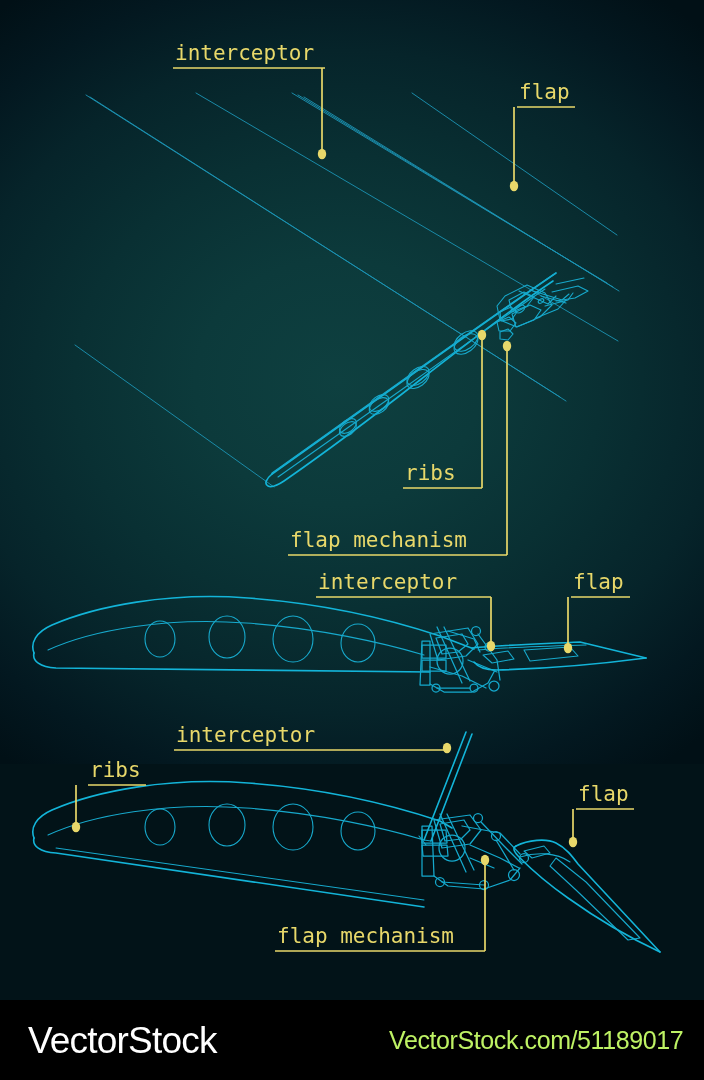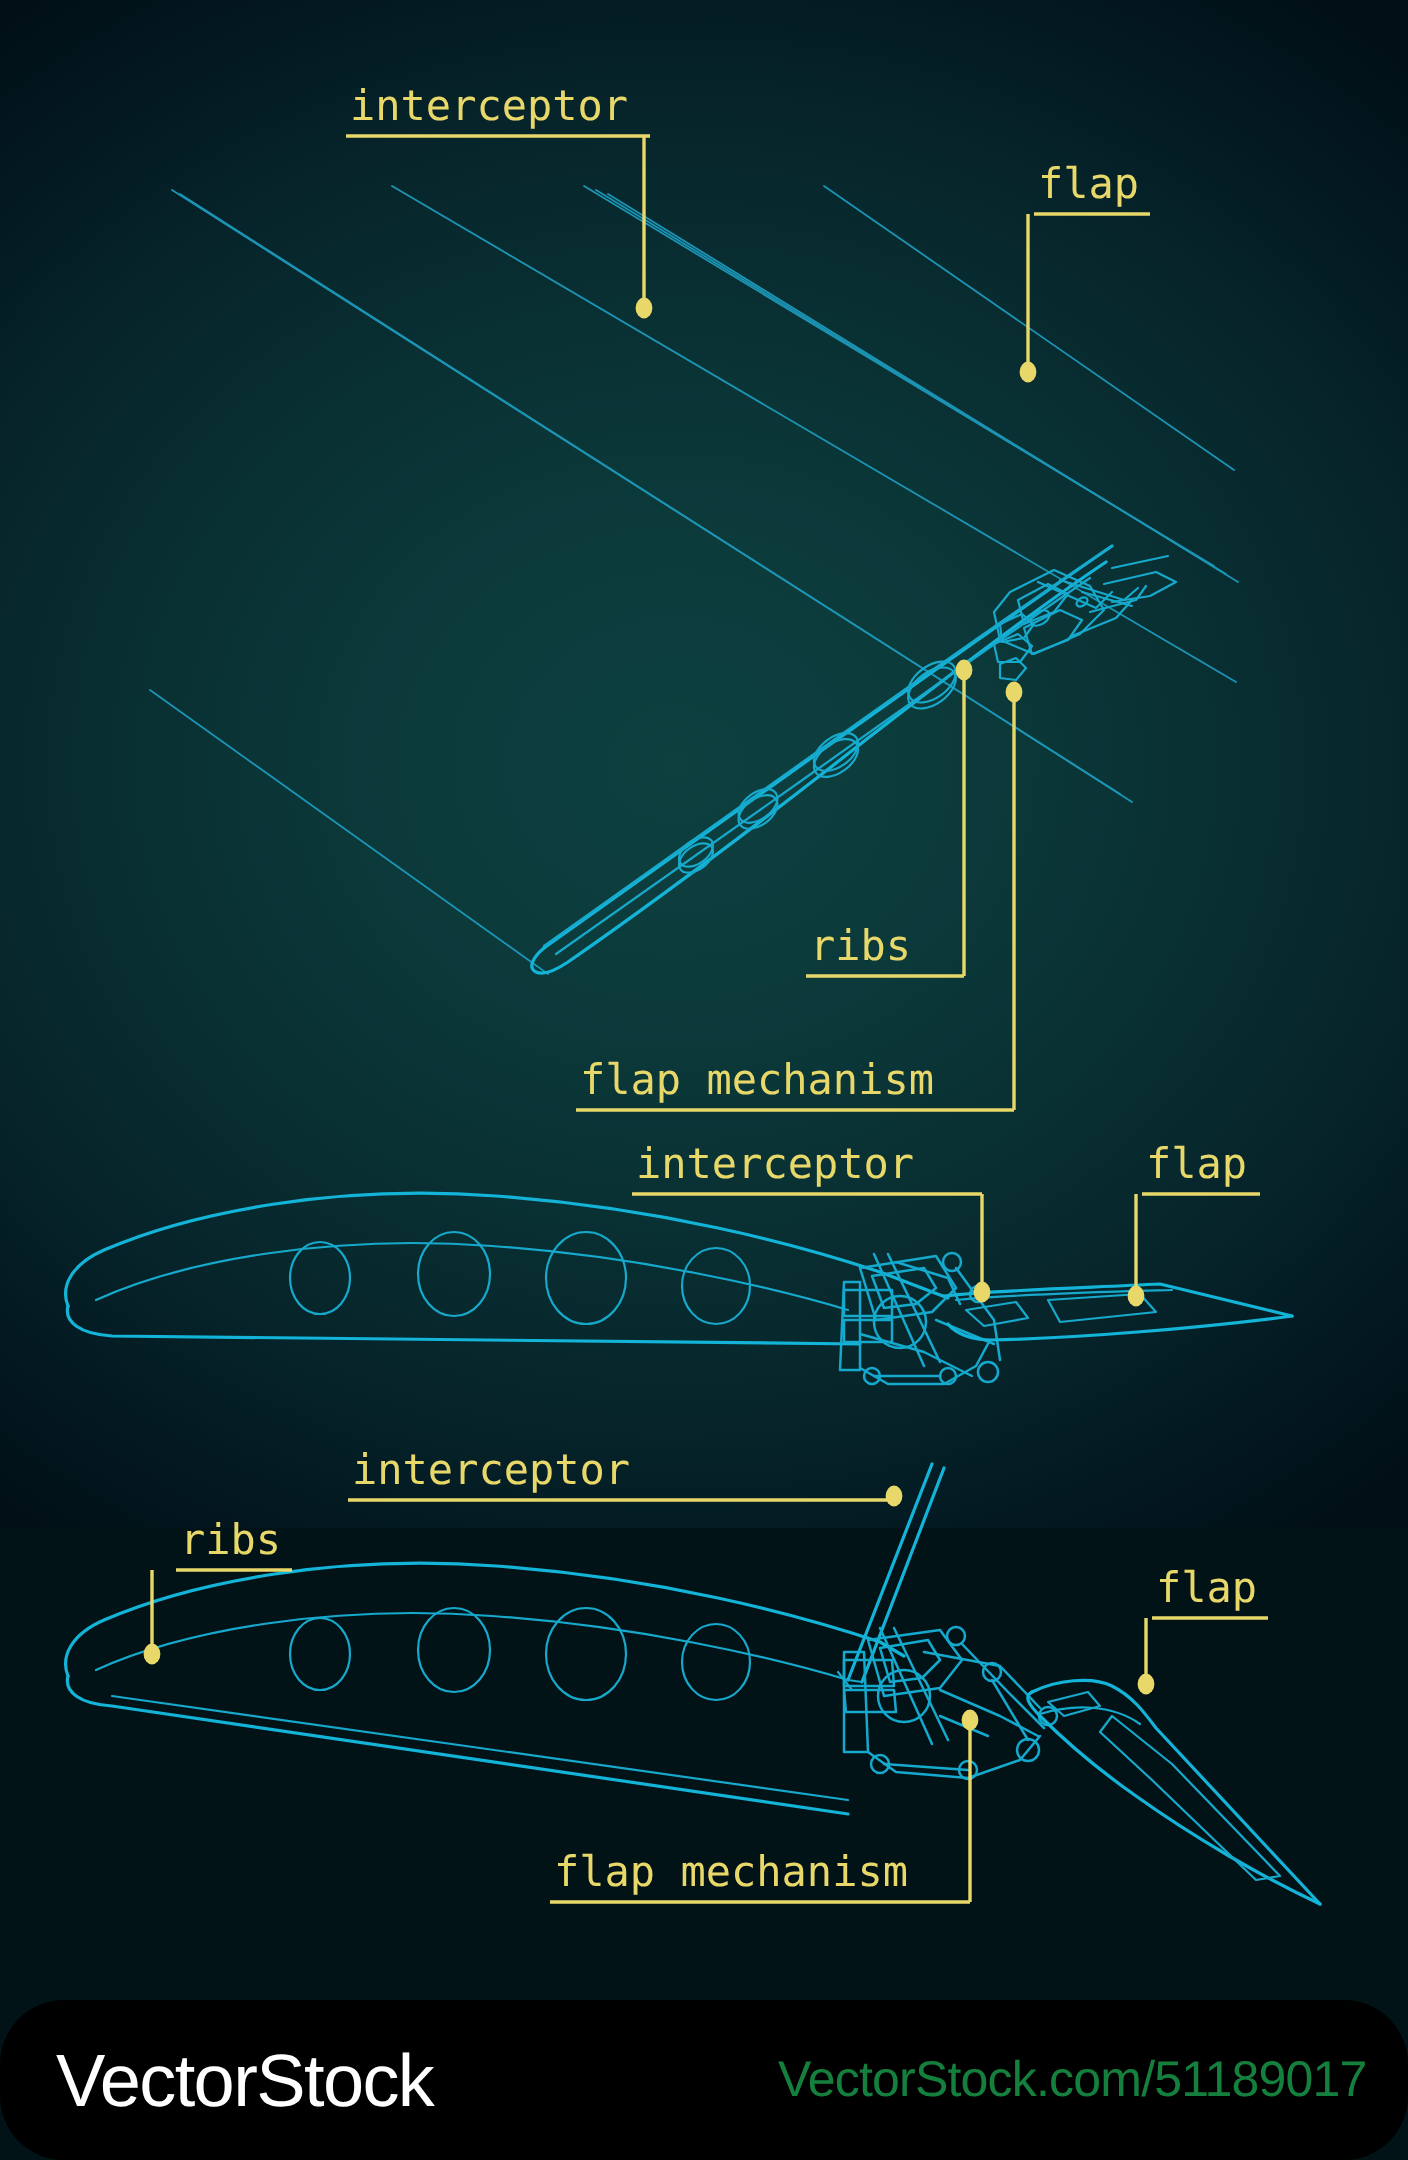--- a/index.html
+++ b/index.html
@@ -43,39 +43,38 @@
   }
   #footer-bar {
     position: absolute;
     left: 0;
     top: 1000px;
     width: 704px;
     height: 80px;
     background: #000000;
     display: flex;
     align-items: center;
-    border-radius: 32px;
   }
   #brand-logo {
     position: absolute;
     left: 28px;
     font-family: "Liberation Sans", sans-serif;
     font-size: 37px;
     font-weight: 400;
     color: #ffffff;
     letter-spacing: -0.8px;
     line-height: 1;
   }
   #brand-url {
     position: absolute;
     left: 389px;
     font-family: "Liberation Sans", sans-serif;
     font-size: 25px;
     font-weight: 400;
-    color: #15803d;
+    color: #bef264;
     letter-spacing: -0.4px;
     line-height: 1;
   }
   .callout-text {
     font-family: "DejaVu Sans Mono", "Liberation Mono", monospace;
     font-size: 21px;
     fill: #e8d86a;
     letter-spacing: 0px;
   }
 </style>

